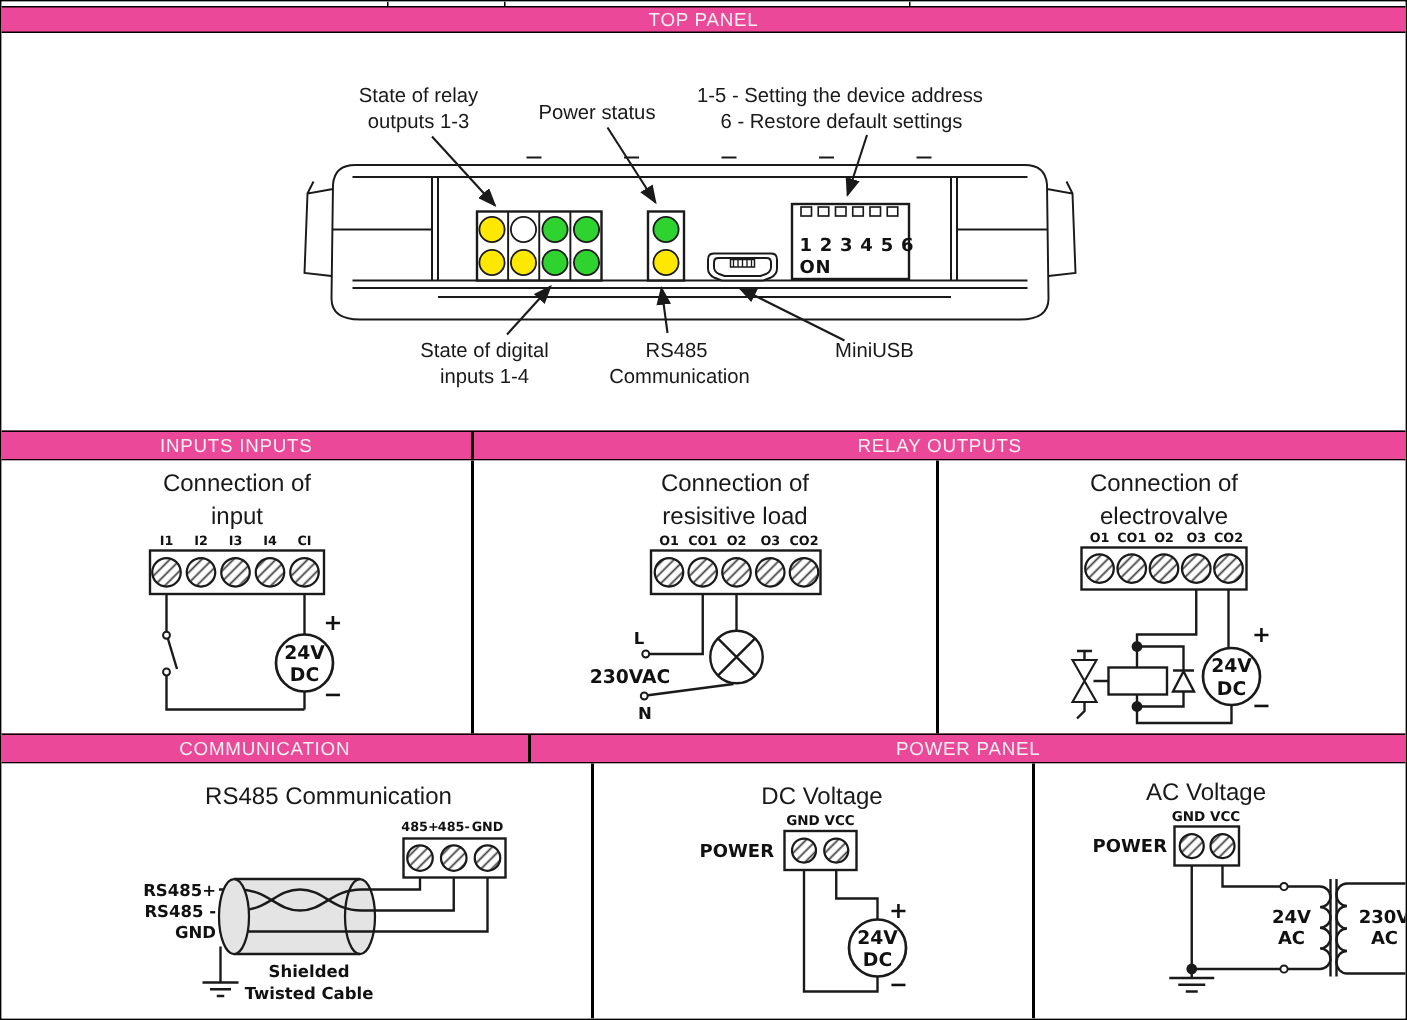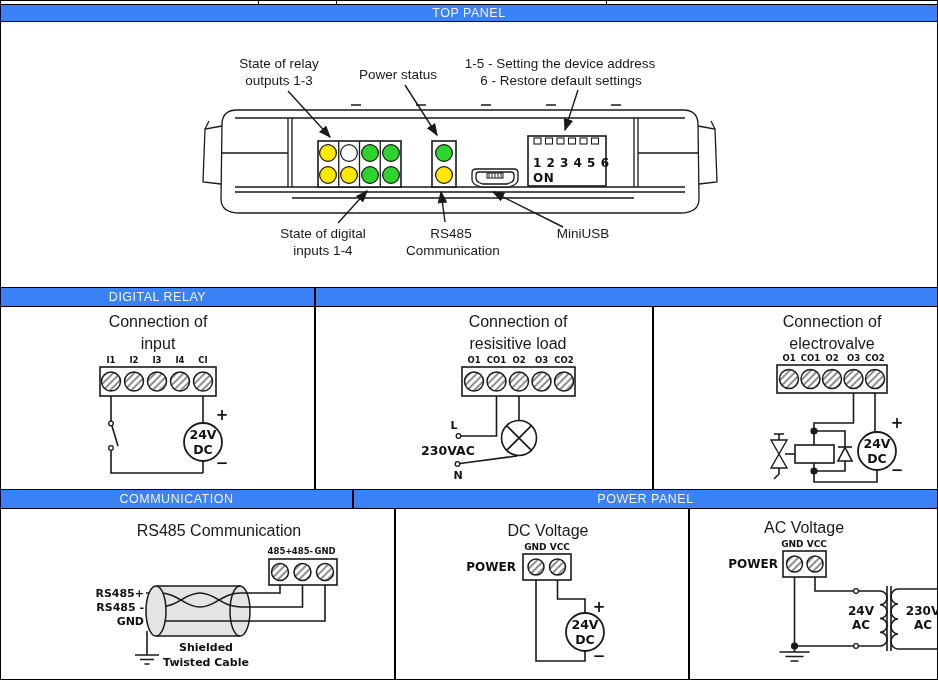--- a/index.html
+++ b/index.html
@@ -1,29 +1,29 @@
 <!DOCTYPE html>
 <html><head>
 <meta charset="utf-8">
 <style>
   html,body{margin:0;padding:0;background:#fff;}
   .page{width:938px;height:680px;border:1px solid #000;box-sizing:border-box;
         background:#fff;font-family:"Liberation Sans",sans-serif;position:relative;overflow:hidden;}
   .strip{height:3px;position:relative;background:#fff;}
   .tick{position:absolute;top:0;width:1px;height:3px;background:#000;}
-  .hdr{background:#3b82f6;border-top:1px solid #000;border-bottom:1px solid #000;
-       display:flex;box-sizing:border-box;}
+  .hdr{background:#ec4899;border-top:1px solid #000;border-bottom:1px solid #000;
+       display:flex;box-sizing:border-box;justify-content:flex-end;}
   .hdr1{height:18px;}
   .hdr2{height:20px;}
   .hcell{display:flex;align-items:center;justify-content:center;color:#f2f2f2;
          font-size:12.5px;letter-spacing:0.5px;box-sizing:border-box;height:100%;}
   .hsep{border-right:2px solid #000;}
   .content{display:flex;box-sizing:border-box;background:#fff;}
   .c1{height:265px;}
-  .c2{height:182px;gap:28px;}
+  .c2{height:182px;}
   .c3{height:170px;padding-left:42px;}
   .cell{position:relative;box-sizing:border-box;height:100%;}
   .csep{border-right:2px solid #000;}
   svg{display:block;}
   .ln{stroke:#1a1a1a;stroke-width:1.6;fill:none;}
   .ln-thin{stroke:#1a1a1a;stroke-width:1.3;fill:none;}
   .blk{fill:#fff;stroke:#1a1a1a;stroke-width:1.6;}
   .t-title{font:16px "Liberation Sans",sans-serif;fill:#191919;}
   .t-ann{font:13.5px "Liberation Sans",sans-serif;fill:#191919;}
   .t-b8{font:bold 8.5px "DejaVu Sans",sans-serif;fill:#111;}
@@ -120,21 +120,22 @@
           <line x1="577" y1="68" x2="564" y2="108" marker-end="url(#ah)"></line>
           <line x1="337" y1="201" x2="366" y2="169" marker-end="url(#ah)"></line>
           <line x1="444" y1="200" x2="440" y2="170" marker-end="url(#ah)"></line>
           <line x1="562" y1="205" x2="492" y2="170" marker-end="url(#ah)"></line>
         </g>
       </g>
     </svg>
   </div>
 
   <div class="hdr hdr2">
-    <div class="hcell hsep" style="width:315px">DIGITAL RELAY</div>
+    <div class="hcell hsep" style="width:315px">INPUTS INPUTS</div>
+    <div class="hcell" style="flex:1">RELAY OUTPUTS</div>
   </div>
 
   <div class="content c2">
 
     <div class="cell csep" style="width:315px">
       <svg width="313" height="182" viewBox="0 0 313 182">
         <defs>
           <pattern id="h1" patternUnits="userSpaceOnUse" width="5" height="5" patternTransform="rotate(45)">
             <rect width="5" height="5" fill="#fff"></rect>
               <line x1="1" y1="0" x2="1" y2="5" stroke="#444" stroke-width="1.2"></line>

